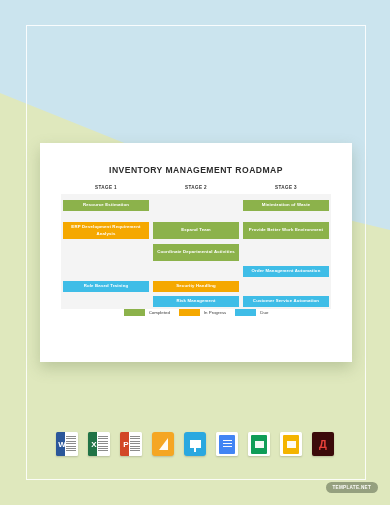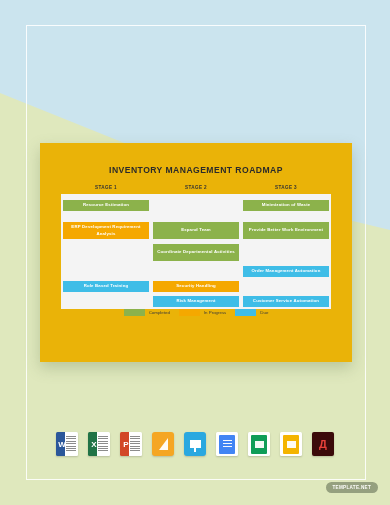--- a/index.html
+++ b/index.html
@@ -30,21 +30,21 @@
     left: 26px; top: 25px;
     width: 340px; height: 455px;
     border: 1.5px solid rgba(255,255,255,0.88);
     pointer-events: none;
   }
   
   .card {
     position: absolute;
     left: 40px; top: 143px;
     width: 312px; height: 219px;
-    background: #eab308;
+    background: #ffffff;
     box-shadow: 0 6px 14px rgba(90,110,70,0.28);
   }
   .card-title {
     position: absolute;
     left: 0; top: 22px;
     width: 100%;
     text-align: center;
     font-size: 8.6px;
     letter-spacing: 0.45px;
     font-weight: bold;

